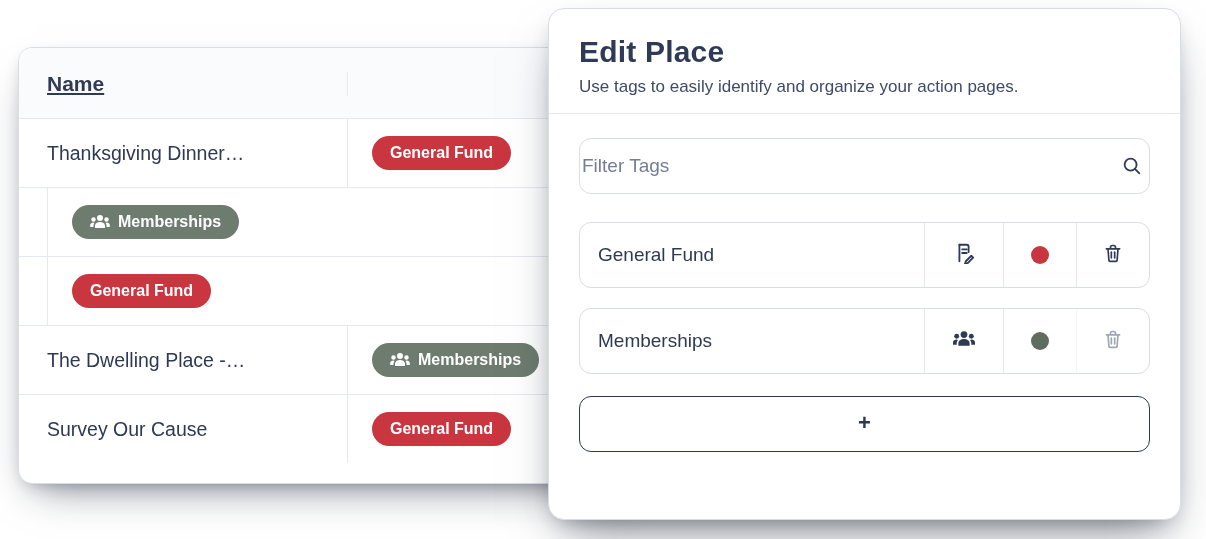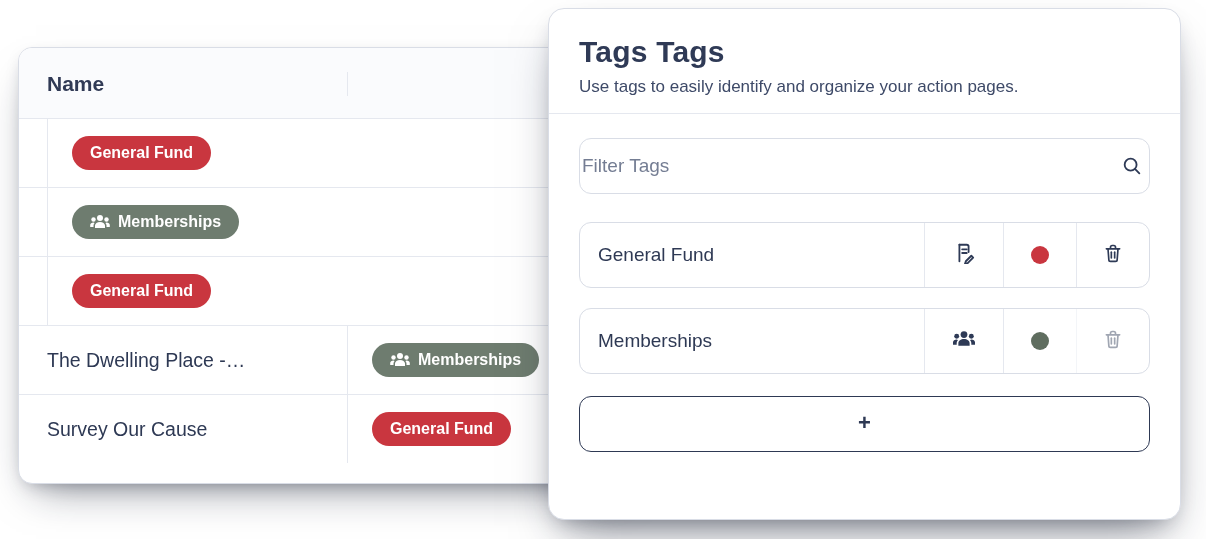--- a/index.html
+++ b/index.html
@@ -14,21 +14,21 @@
   }
   html,body{margin:0;padding:0;background:#fff;font-family:Arial,Helvetica,sans-serif;color:var(--ink);}
   .page{position:relative;width:1206px;height:539px;}
   
   .table-card{
     position:absolute;left:18px;top:47px;width:616px;height:435px;
     background:#fff;border:1px solid var(--line);border-radius:var(--card-radius);
     box-shadow:0 20px 40px -18px rgba(20,27,45,.55), 0 6px 18px -8px rgba(20,27,45,.35);
     overflow:hidden;
   }
-  .thead{display:flex;align-items:center;padding:24px 28px 22px 28px;background:#fafbfd;border-bottom:1px solid var(--line-2);}
+  .thead{display:flex;align-items:center;padding:24px 28px 22px 28px;background:#fafbfd;border-bottom:1px solid var(--line-2);text-decoration:underline;}
   .th{font-weight:800;font-size:21px;color:#303a55}
   .col-name{flex:0 0 300px}
   .col-tags{flex:1;padding-left:0}
   .vsep{width:1px;align-self:stretch;background:var(--line-2);margin-right:24px}
   .row{display:flex;align-items:center;padding:0 28px;height:68px;border-bottom:1px solid var(--line-2);}
   .row:last-child{border-bottom:0}
   .cell-name{flex:0 0 300px;font-size:19.5px;color:#2e3954;white-space:nowrap;overflow:hidden;text-overflow:ellipsis}
   .cell-tags{flex:1}
   .vsep2{width:1px;height:100%;background:var(--line-2);margin-right:24px}
   .pill{display:inline-flex;align-items:center;gap:8px;height:34px;border-radius:999px;padding:0 18px;color:#fff;font-size:16px;font-weight:600}
@@ -74,20 +74,21 @@
 
 <div class="page">
 
   <div class="table-card">
     <div class="thead">
       <div class="th col-name">Name</div>
       <div class="vsep"></div>
     </div>
 
     <div class="row">
+      <div class="cell-name">Thanksgiving Dinner…</div>
       <div class="vsep2"></div>
       <div class="cell-tags">
         <span class="pill red">
           <span>General Fund</span>
         </span>
       </div>
     </div>
 
     <div class="row">
       <div class="vsep2"></div>
@@ -142,21 +143,21 @@
       <div class="vsep2"></div>
       <div class="cell-tags">
         <span class="pill red">
           <span>General Fund</span>
         </span>
       </div>
     </div>
   </div>
 
   <div class="edit-card">
-    <h2 class="edit-title">Tags Tags</h2>
+    <h2 class="edit-title">Edit Place</h2>
     <p class="edit-sub">Use tags to easily identify and organize your action pages.</p>
     <div class="hr"></div>
 
     <div class="filter">
       <input type="text" placeholder="Filter Tags" style="">
       <span class="search-btn">
         <svg width="22" height="22" viewBox="0 0 24 24">
             <circle class="ico" cx="10.5" cy="10.5" r="6.5"></circle>
             <line class="ico" x1="20" y1="20" x2="15.2" y2="15.2"></line>
           </svg>

